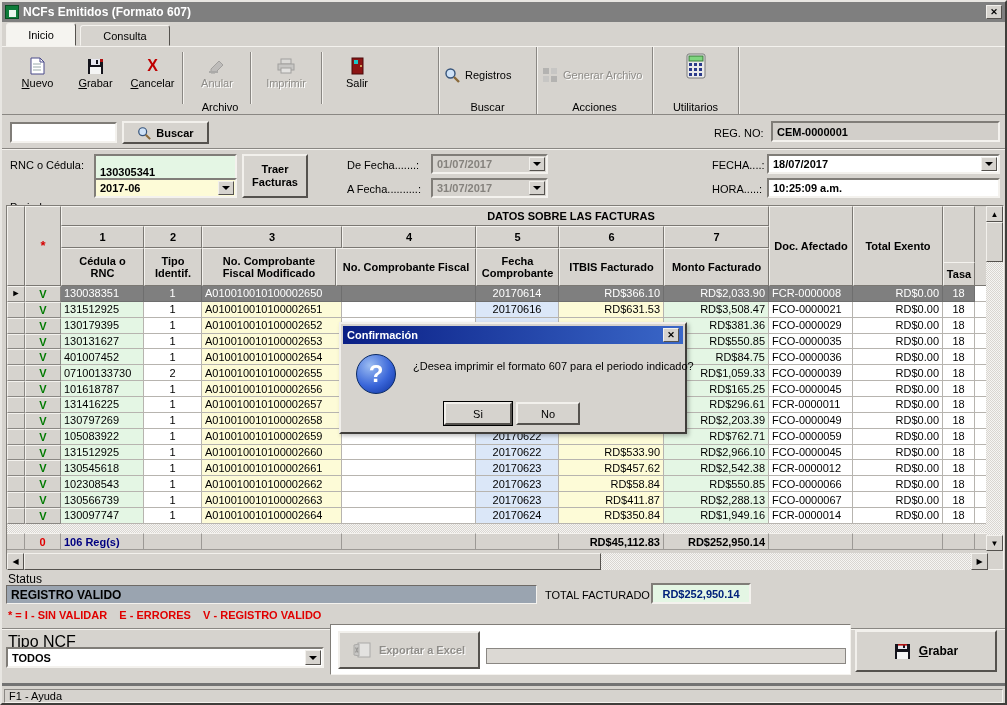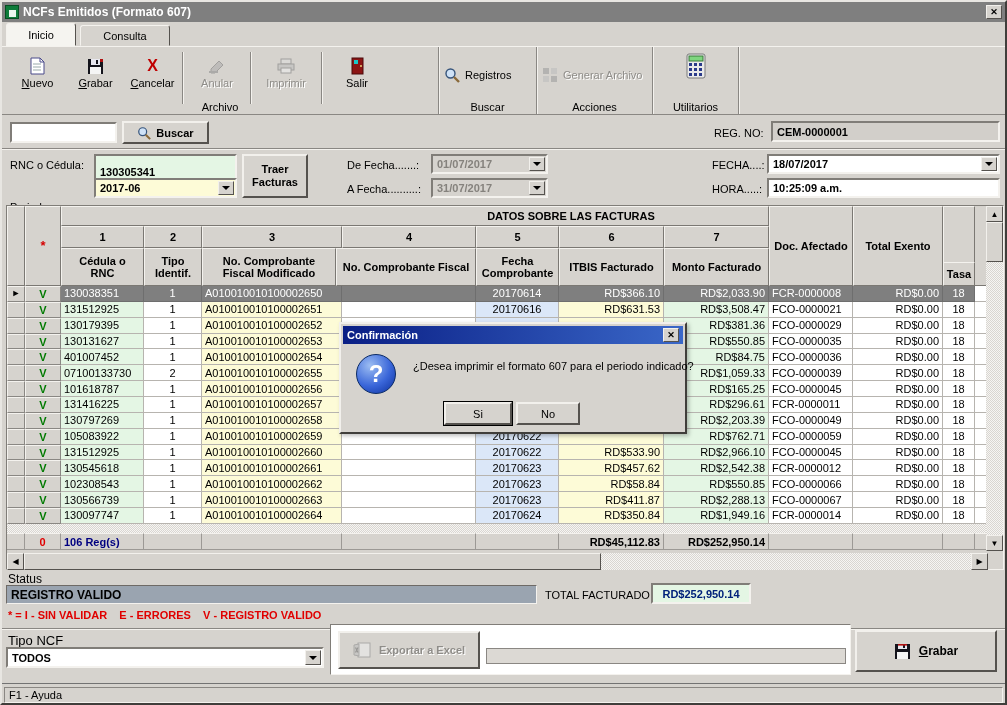--- a/index.html
+++ b/index.html
@@ -79,21 +79,21 @@
   .hscroll .sb-btn{width:17px;}
   .hthumb{width:577px;background:#d6d3ce;border:1px solid;border-color:#f2f0ec #55524e #55524e #f2f0ec;}
   .htrack{flex:1;}
   
   .statusbox{position:absolute;left:4px;top:583px;width:531px;height:19px;background:#9aa4b0;border:1px solid;border-color:#6e6a66 #f4f2ee #f4f2ee #6e6a66;font-size:12px;font-weight:bold;display:flex;align-items:center;padding:0 4px;}
   .legend{position:absolute;left:6px;top:607px;color:#e00000;font-size:11px;font-weight:bold;white-space:pre;}
   .totalbox{position:absolute;left:649px;top:581px;width:100px;height:21px;background:#e4f6e4;border:2px solid;border-color:#807d78 #f4f2ee #f4f2ee #807d78;display:flex;align-items:center;justify-content:center;font-size:11px;font-weight:bold;color:#00217a;}
   
   .whitepanel{position:absolute;left:328px;top:622px;width:521px;height:51px;background:#fff;border:1px solid;border-color:#807d78 #f4f2ee #f4f2ee #807d78;}
   .progress{position:absolute;left:484px;top:646px;width:360px;height:16px;background:#dcd9d4;border:1px solid #8a8783;}
-  .statusbar{position:absolute;left:0;right:0;top:681px;height:22px;border-top:1px solid #737373;}
+  .statusbar{position:absolute;left:0;right:0;top:681px;height:22px;border-top:3px solid #737373;}
   .statusbar-inner{position:absolute;left:2px;right:2px;top:3px;bottom:2px;border:1px solid;border-color:#8a8783 #f4f2ee #f4f2ee #8a8783;font-size:11px;display:flex;align-items:center;padding:0 4px;}
   
   .dialog{position:absolute;left:337px;top:320px;width:348px;height:112px;background:#d6d3ce;border:2px solid;border-color:#f2f0ec #403e3b #403e3b #f2f0ec;z-index:50;box-shadow:2px 2px 4px rgba(0,0,0,.25);}
   .dlg-title{position:absolute;left:2px;top:2px;right:2px;height:18px;background:linear-gradient(to right,#0a1f85,#3a67c8);display:flex;align-items:center;padding:0 4px;}
   .dlg-title-text{color:#fff;font-weight:bold;font-size:11px;flex:1;}
   .dlg-icon{position:absolute;left:15px;top:30px;width:40px;height:40px;border-radius:50%;background:radial-gradient(circle at 34% 28%,#9cbdf2,#3a66d9 55%,#0b2f9b);border:1px solid #0a2a66;display:flex;align-items:center;justify-content:center;color:#fff;font-weight:bold;font-size:24px;}
   .dlg-msg{position:absolute;left:72px;top:36px;font-size:11px;white-space:nowrap;}
   .dlg-btn{position:absolute;top:78px;height:23px;display:flex;align-items:center;justify-content:center;font-size:11px;background:#d6d3ce;border:2px solid;border-color:#f2f0ec #55524e #55524e #f2f0ec;cursor:pointer;}
   .dlg-btn.default{outline:1px solid #000;}
   svg{display:block;}
@@ -572,21 +572,21 @@
   </div>
 
   <div class="lbl" style="left:6px;top:570px;font-size:12px;">Status</div>
   <div class="statusbox">REGISTRO VALIDO</div>
   <div class="lbl" style="left:543px;top:587px;">TOTAL FACTURADO:</div>
   <div class="totalbox">RD$252,950.14</div>
   <div class="legend">* = I - SIN VALIDAR    E - ERRORES    V - REGISTRO VALIDO</div>
 
   <div class="groove" style="position:absolute;left:0;right:0;top:626px;"></div>
 
-  <div class="lbl" style="left:6px;top:631px;font-size:13px;">Tipo NCF</div>
+  <div class="lbl" style="left:6px;top:631px;font-size:16px;">Tipo NCF</div>
   <div class="valbox field" style="left:4px;top:645px;width:318px;height:21px;">
     <span>TODOS</span>
     <span class="combo-arrow"></span>
   </div>
   <div class="whitepanel"></div>
   <div class="btn" style="position:absolute;left:336px;top:629px;width:142px;height:38px;gap:8px;color:#8f8d89;text-shadow:1px 1px 0 #fff;">
     <span class="grayglyph">
       <svg width="18" height="16" viewBox="0 0 18 16">
           <rect x="5" y="1" width="12" height="14" fill="#eee" stroke="#888"></rect>
           <path d="M1 3l5-1v12l-5-1z" fill="#bbb" stroke="#888"></path>

